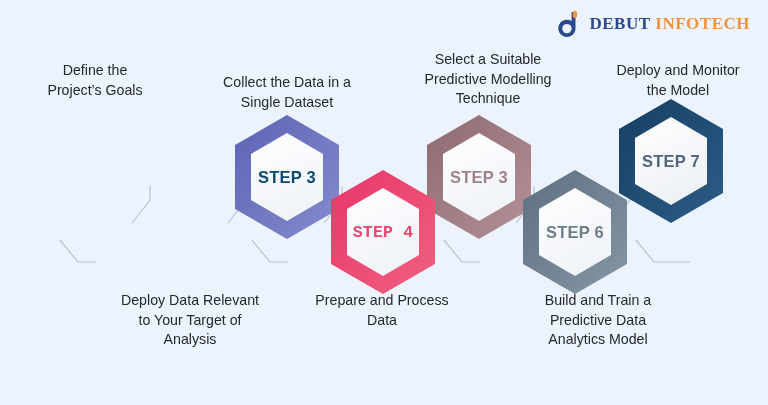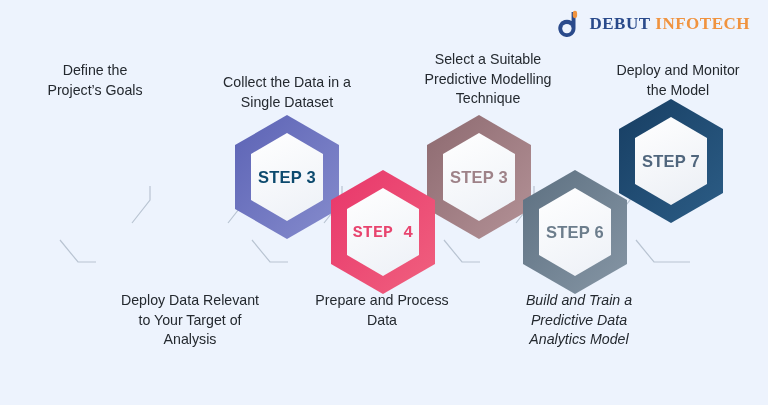--- a/index.html
+++ b/index.html
@@ -216,19 +216,19 @@
   <div class="caption" id="cap-2" style="left: 100px; top: 291px; width: 180px;">Deploy Data Relevant
 to Your Target of
 Analysis</div>
   <div class="caption" id="cap-3" style="left: 196px; top: 73px; width: 182px;">Collect the Data in a
 Single Dataset</div>
   <div class="caption" id="cap-5" style="left: 398px; top: 50px; width: 180px;">Select a Suitable
 Predictive Modelling
 Technique</div>
   <div class="caption" id="cap-4" style="left: 292px; top: 291px; width: 180px;">Prepare and Process
 Data</div>
-  <div class="caption" id="cap-6" style="left: 489px; top: 291px; width: 180px; font-style: italic;">Build and Train a
+  <div class="caption" id="cap-6" style="left: 508px; top: 291px; width: 180px;">Build and Train a
 Predictive Data
 Analytics Model</div>
   <div class="caption" id="cap-7" style="left: 588px; top: 61px; width: 180px;">Deploy and Monitor
 the Model</div>
 
 </div>
 
 </body></html>

